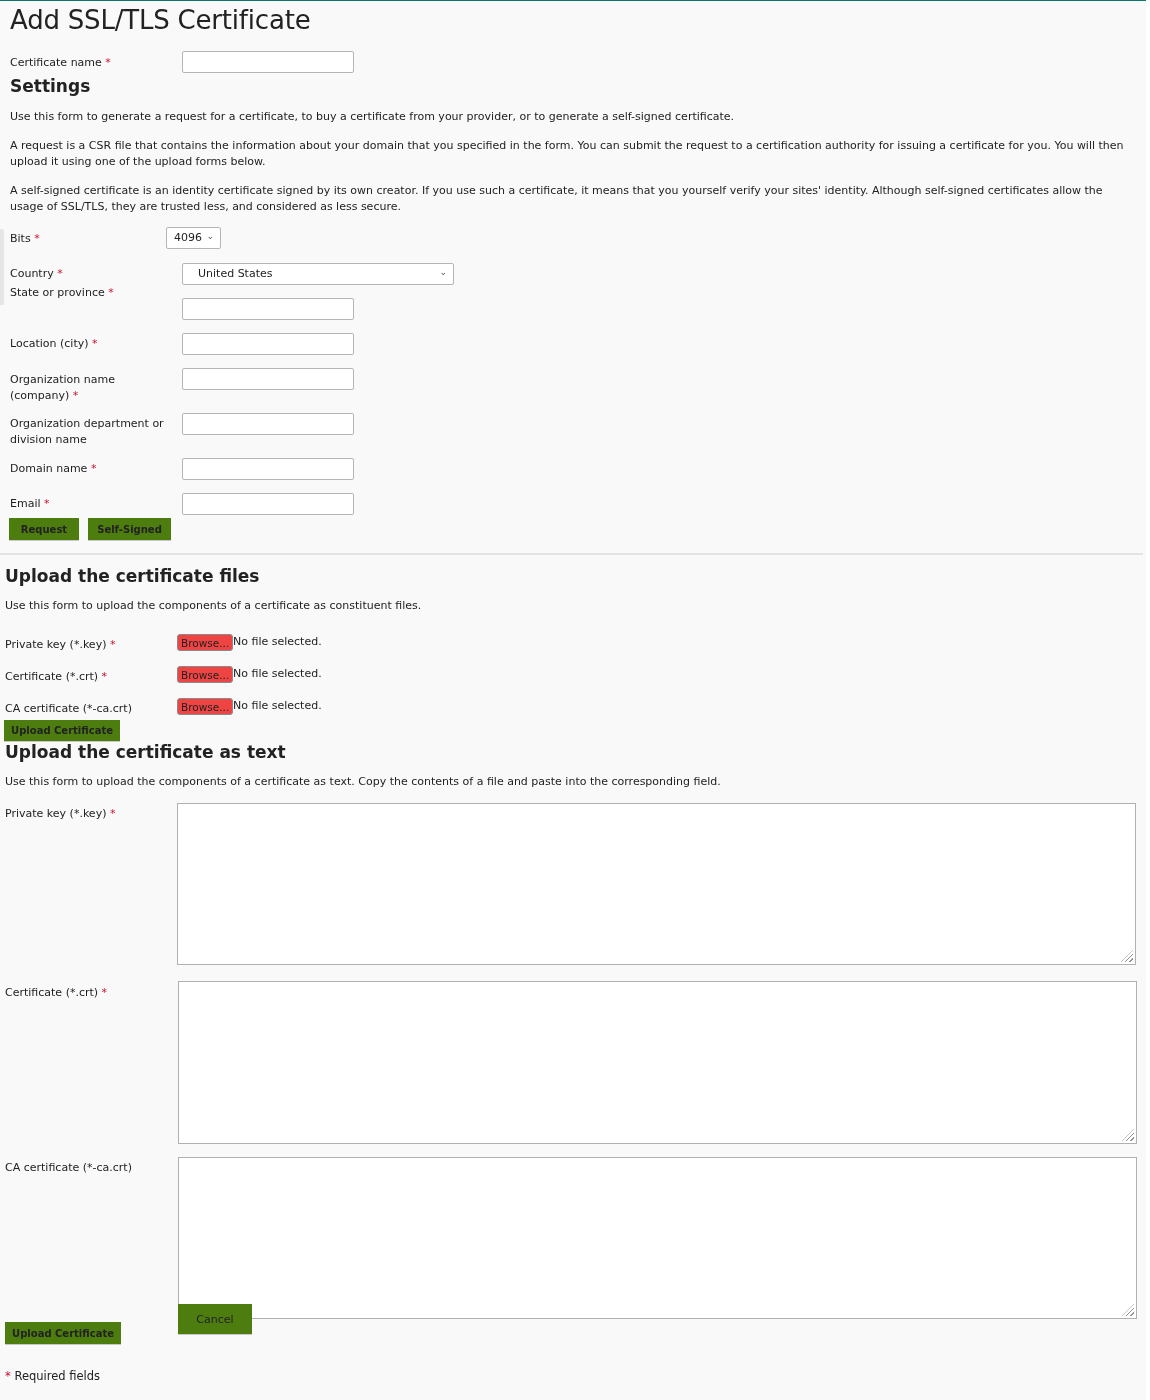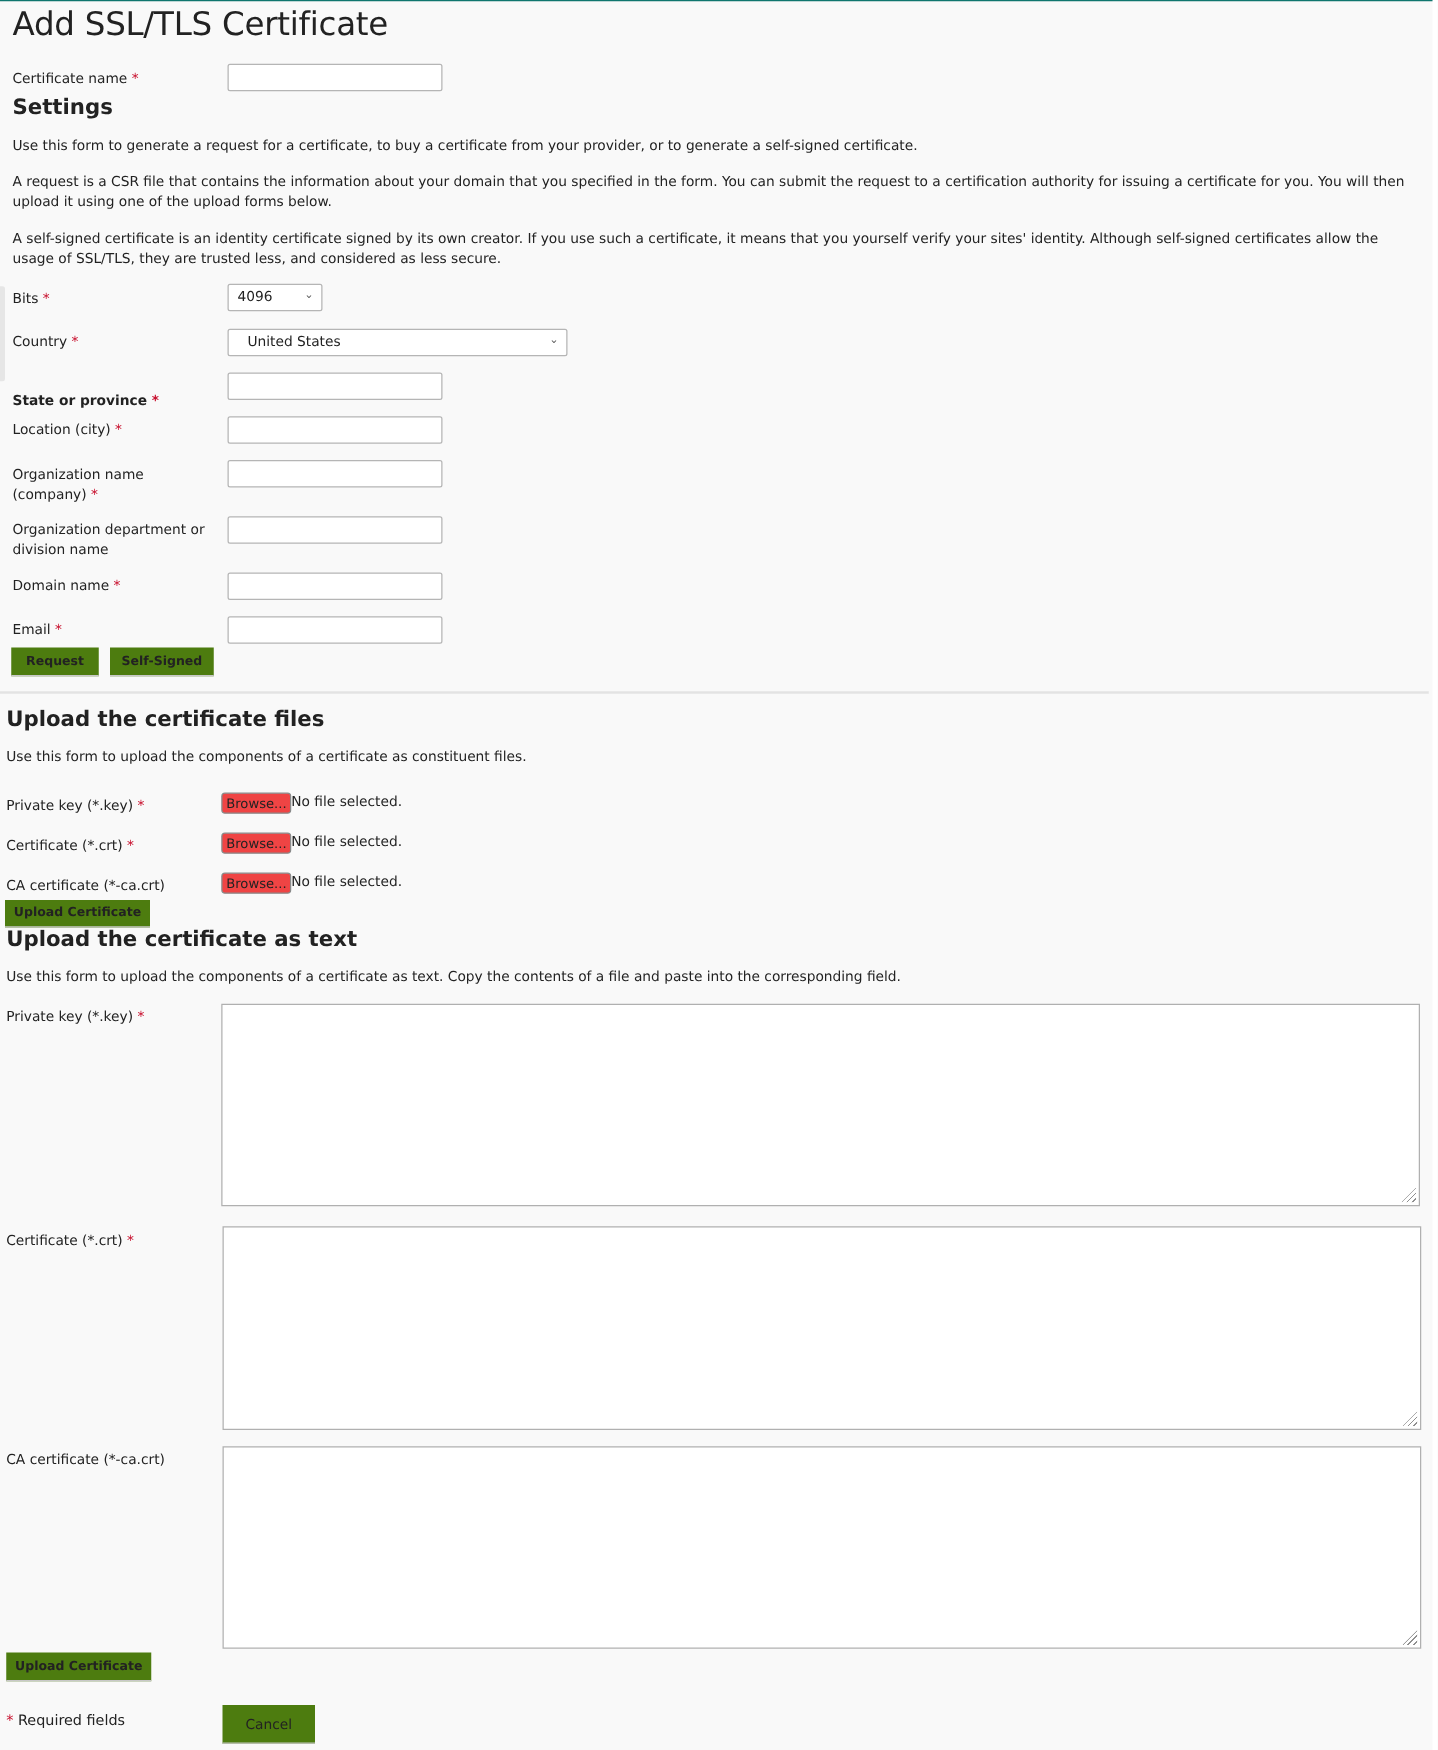--- a/index.html
+++ b/index.html
@@ -75,35 +75,35 @@
   <div class="abs para" style="left:10px; top:108px; width:1130px;">Use this form to generate a request for a certificate, to buy a certificate from your provider, or to generate a self-signed certificate.</div>
   <div class="abs para" style="left:10px; top:137px; width:1134px;">A request is a CSR file that contains the information about your domain that you specified in the form. You can submit the request to a certification authority for issuing a certificate for you. You will then upload it using one of the upload forms below.</div>
   <div class="abs para" style="left:10px; top:182px; width:1125px;">A self-signed certificate is an identity certificate signed by its own creator. If you use such a certificate, it means that you yourself verify your sites' identity. Although self-signed certificates allow the usage of SSL/TLS, they are trusted less, and considered as less secure.</div>
 
   <div class="abs leftbar"></div>
 
   <div class="abs label" style="left:10px; top:230px;">
     <span>Bits</span>
     <span class="req">*</span>
   </div>
-  <div class="abs select" style="left:182px; top:226px; width:76px;">
+  <div class="abs select" style="left:166px; top:226px; width:55px;">
     <span>4096</span>
     <span class="chev">⌄</span>
   </div>
 
   <div class="abs label" style="left:10px; top:265px;">
     <span>Country</span>
     <span class="req">*</span>
   </div>
   <div class="abs select" style="left:182px; top:262px; width:272px;padding-left:15px;">
     <span>United States</span>
     <span class="chev">⌄</span>
   </div>
 
-  <div class="abs label" style="left:10px; top:312px;font-weight:bold;">
+  <div class="abs label" style="left:10px; top:284px;">
     <span>State or province</span>
     <span class="req">*</span>
   </div>
   <div class="abs input" style="left:182px; top:297px; width:172px;"></div>
 
   <div class="abs label" style="left:10px; top:335px;">
     <span>Location (city)</span>
     <span class="req">*</span>
   </div>
   <div class="abs input" style="left:182px; top:332px; width:172px;"></div>
@@ -187,15 +187,15 @@
   <div class="abs textarea" style="left:178px; top:1156px; width:959px; height:162px;">
     <div class="grip"></div>
   </div>
 
   <div class="abs btn" style="left:5px; top:1321px; width:116px; height:23px;">Upload Certificate</div>
 
   <div class="abs label" style="left:5px; top:1367px; font-size:11.5px;">
     <span class="req">*</span>
     <span>Required fields</span>
   </div>
-  <div class="abs btn" style="left:178px; top:1363px; width:74px; height:31px; font-size:11px; font-weight:normal;">Cancel</div>
+  <div class="abs btn" style="left:178px; top:1303px; width:74px; height:31px; font-size:11px; font-weight:normal;">Cancel</div>
 
 </div>
 
 </body></html>

